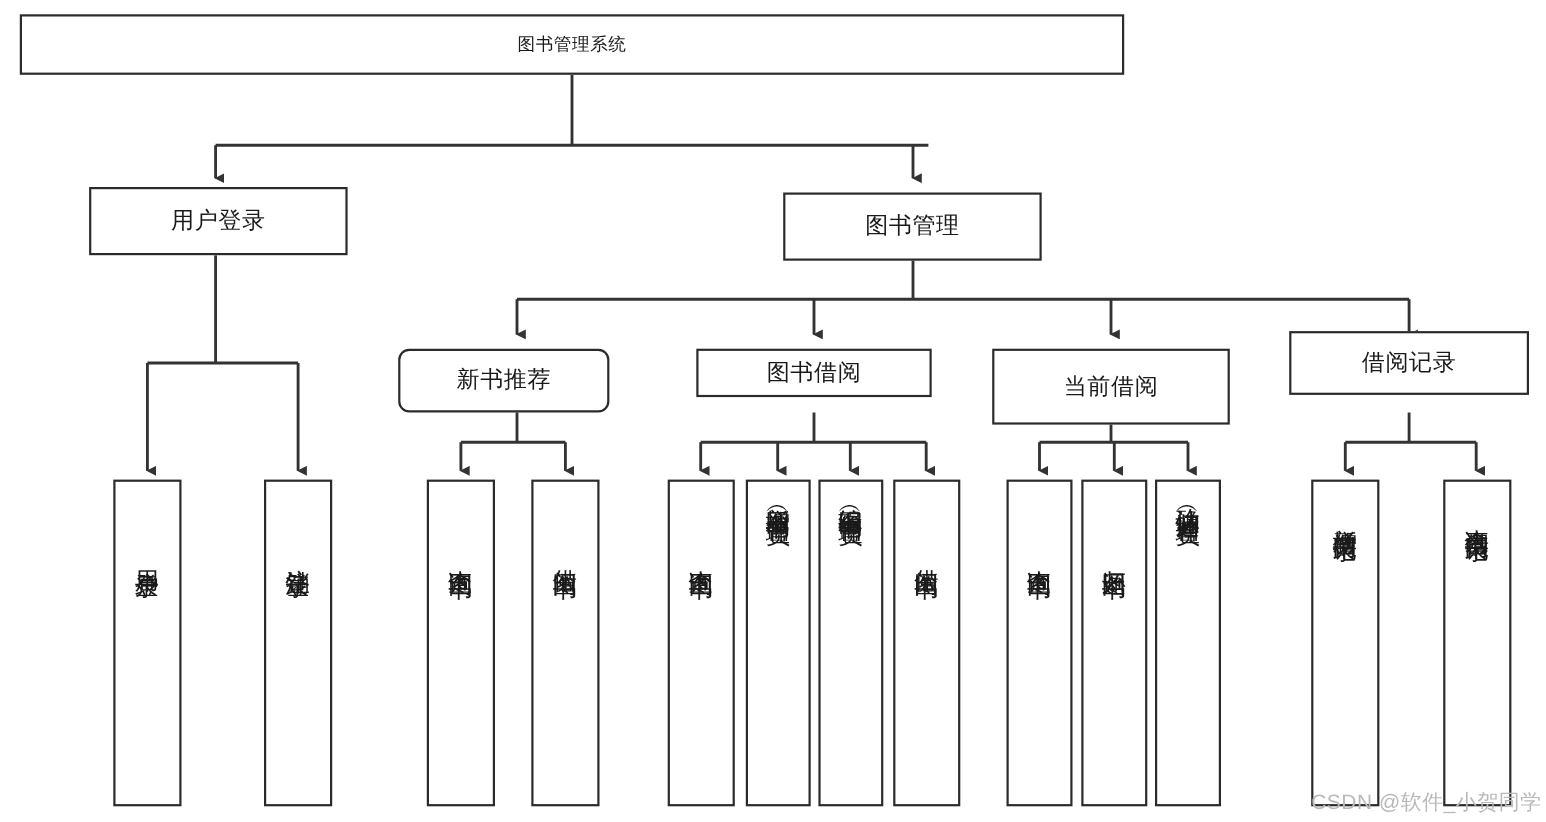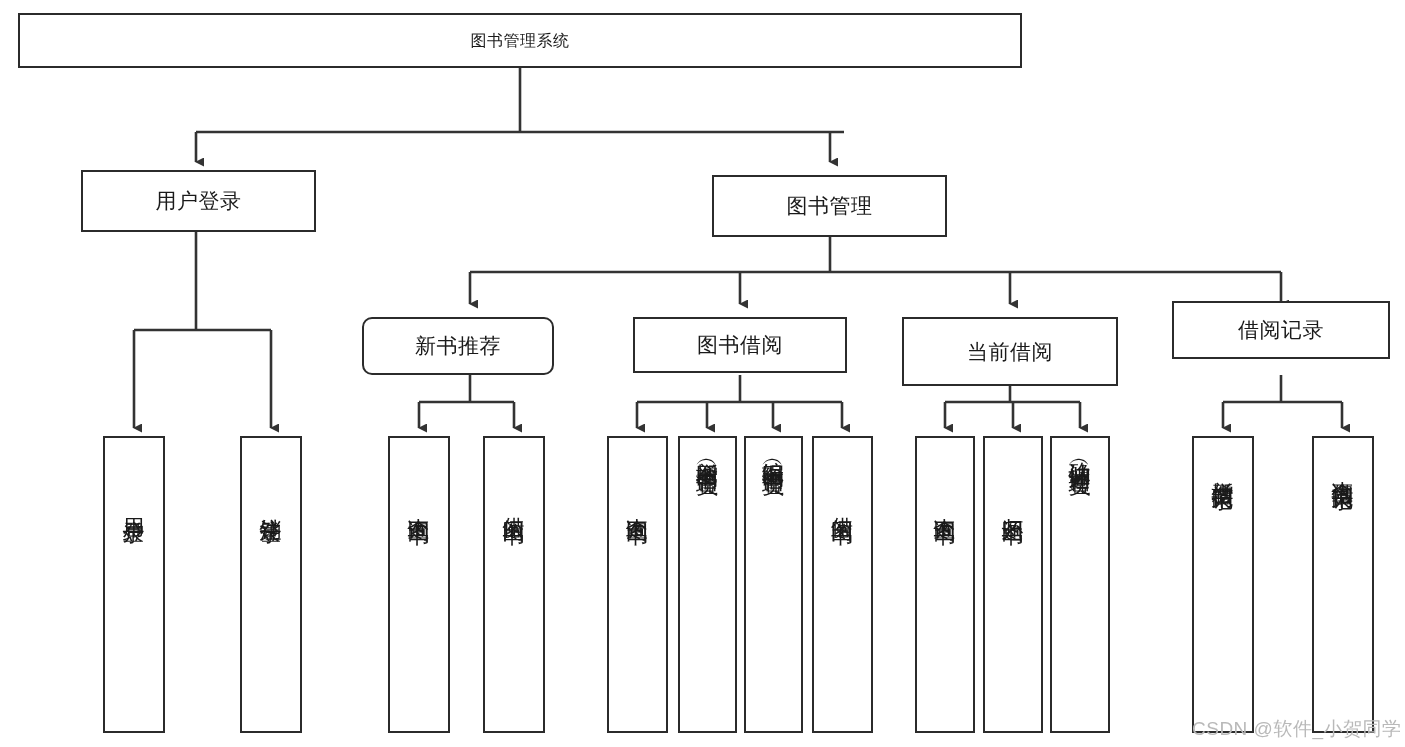--- a/index.html
+++ b/index.html
@@ -135,21 +135,21 @@
   <div class="node horiz" style="left:81px; top:170px; width:235px; height:62px;">
     <span class="lbl">用户登录</span>
   </div>
   <div class="node horiz" style="left:712px; top:175px; width:235px; height:62px;">
     <span class="lbl">图书管理</span>
   </div>
 
   <div class="node horiz" style="left:362px; top:317px; width:192px; height:58px;border-radius:10px;">
     <span class="lbl">新书推荐</span>
   </div>
-  <div class="node horiz" style="left:633px; top:317px; width:214px; height:56px;">
+  <div class="node horiz" style="left:633px; top:317px; width:214px; height:44px;">
     <span class="lbl">图书借阅</span>
   </div>
   <div class="node horiz" style="left:902px; top:317px; width:216px; height:69px;">
     <span class="lbl">当前借阅</span>
   </div>
   <div class="node horiz" style="left:1172px; top:301px; width:218px; height:58px;">
     <span class="lbl">借阅记录</span>
   </div>
 
   <div class="node vert" style="left:103px; top:436px; width:62px; height:297px; padding-top:62px;">

